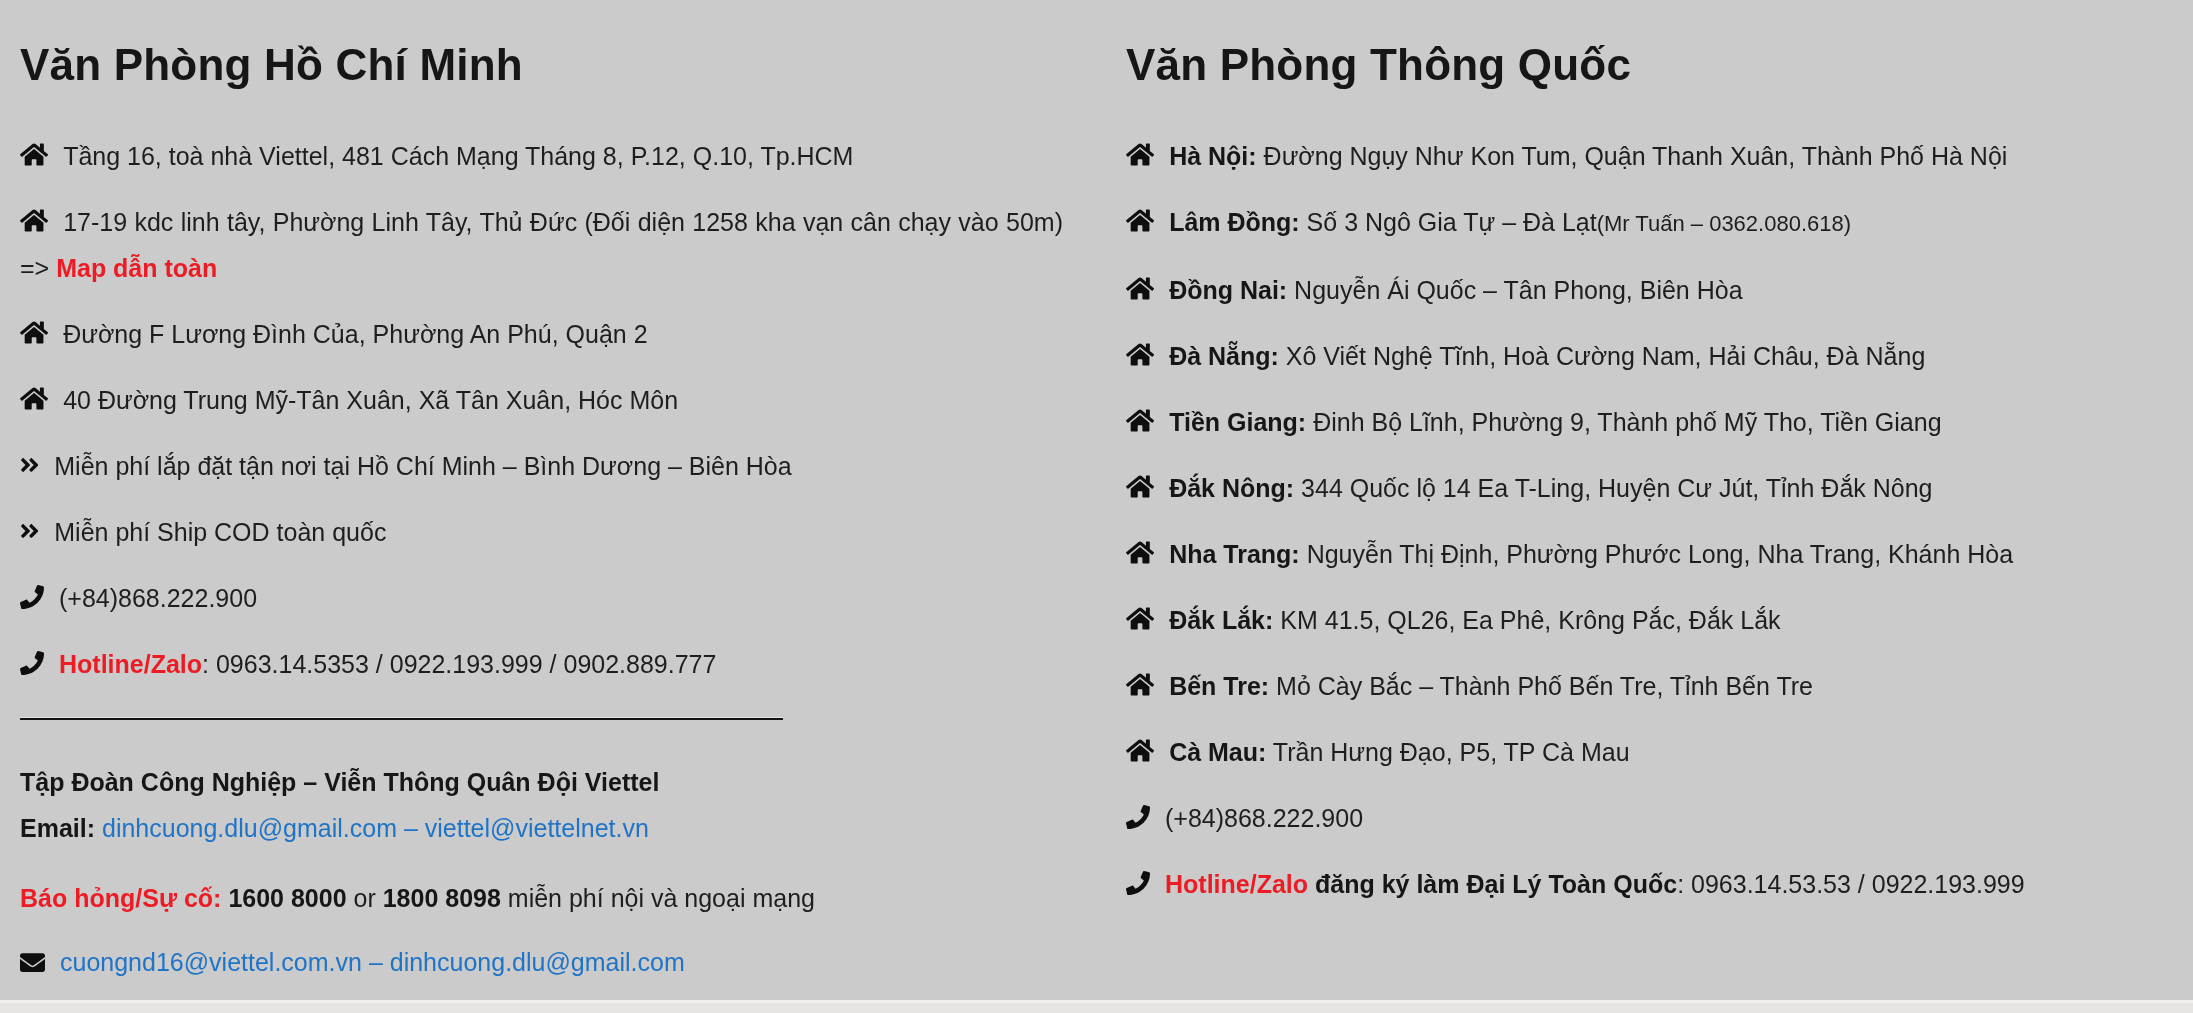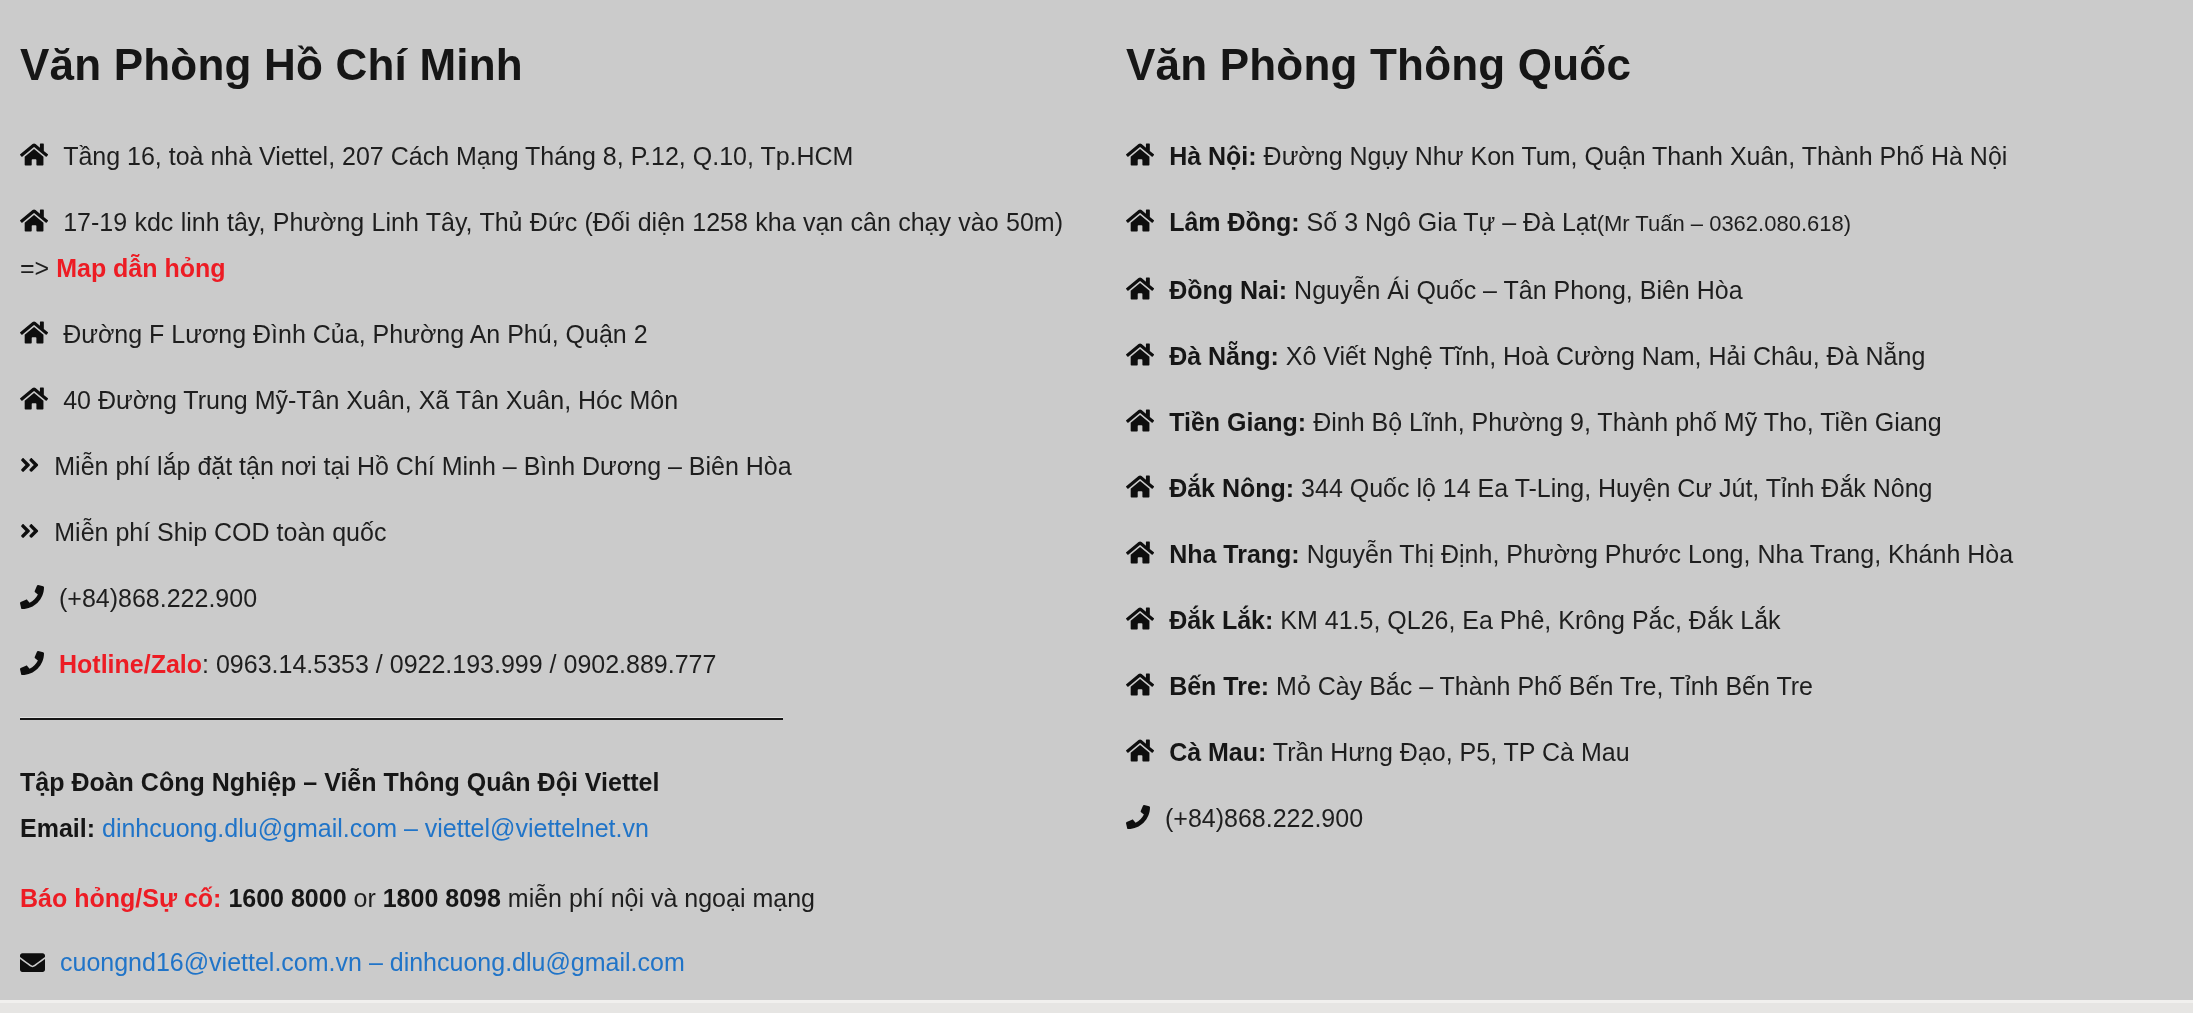--- a/index.html
+++ b/index.html
@@ -54,24 +54,24 @@
 <body>
 
 <div class="page">
   <div class="columns">
 
     <div class="col col-left">
       <h2 class="office-title">Văn Phòng Hồ Chí Minh</h2>
       <ul class="office-list" id="left-list">
           <li><span class="icon icon-home-icon"><svg viewBox="0 0 576 512" xmlns="http://www.w3.org/2000/svg">
                 <path d="M280.37 148.26L96 300.11V464a16 16 0 0 0 16 16l112.06-.29a16 16 0 0 0 15.92-16V368a16 16 0 0 1 16-16h64a16 16 0 0 1 16 16v95.64a16 16 0 0 0 16 16.05L464 480a16 16 0 0 0 16-16V300L295.67 148.26a12.19 12.19 0 0 0-15.3 0zM571.6 251.47L488 182.56V44.05a12 12 0 0 0-12-12h-56a12 12 0 0 0-12 12v72.61L318.47 43a48 48 0 0 0-61 0L4.34 251.47a12 12 0 0 0-1.6 16.9l25.5 31A12 12 0 0 0 45.15 301l235.22-193.74a12.19 12.19 0 0 1 15.3 0L530.9 301a12 12 0 0 0 16.9-1.6l25.5-31a12 12 0 0 0-1.7-16.93z"></path>
-              </svg></span><span class="seg-normal">Tầng 16, toà nhà Viettel, 207 Cách Mạng Tháng 8, P.12, Q.10, Tp.HCM</span></li>
+              </svg></span><span class="seg-normal">Tầng 16, toà nhà Viettel, 481 Cách Mạng Tháng 8, P.12, Q.10, Tp.HCM</span></li>
           <li class="justify"><span class="icon icon-home-icon"><svg viewBox="0 0 576 512" xmlns="http://www.w3.org/2000/svg">
                 <path d="M280.37 148.26L96 300.11V464a16 16 0 0 0 16 16l112.06-.29a16 16 0 0 0 15.92-16V368a16 16 0 0 1 16-16h64a16 16 0 0 1 16 16v95.64a16 16 0 0 0 16 16.05L464 480a16 16 0 0 0 16-16V300L295.67 148.26a12.19 12.19 0 0 0-15.3 0zM571.6 251.47L488 182.56V44.05a12 12 0 0 0-12-12h-56a12 12 0 0 0-12 12v72.61L318.47 43a48 48 0 0 0-61 0L4.34 251.47a12 12 0 0 0-1.6 16.9l25.5 31A12 12 0 0 0 45.15 301l235.22-193.74a12.19 12.19 0 0 1 15.3 0L530.9 301a12 12 0 0 0 16.9-1.6l25.5-31a12 12 0 0 0-1.7-16.93z"></path>
-              </svg></span><span class="seg-normal">17-19 kdc linh tây, Phường Linh Tây, Thủ Đức (Đối diện 1258 kha vạn cân chạy vào 50m) =&gt; </span><a href="#" class="seg-redbold">Map dẫn hỏng</a></li>
+              </svg></span><span class="seg-normal">17-19 kdc linh tây, Phường Linh Tây, Thủ Đức (Đối diện 1258 kha vạn cân chạy vào 50m) =&gt; </span><a href="#" class="seg-redbold">Map dẫn toàn</a></li>
           <li><span class="icon icon-home-icon"><svg viewBox="0 0 576 512" xmlns="http://www.w3.org/2000/svg">
                 <path d="M280.37 148.26L96 300.11V464a16 16 0 0 0 16 16l112.06-.29a16 16 0 0 0 15.92-16V368a16 16 0 0 1 16-16h64a16 16 0 0 1 16 16v95.64a16 16 0 0 0 16 16.05L464 480a16 16 0 0 0 16-16V300L295.67 148.26a12.19 12.19 0 0 0-15.3 0zM571.6 251.47L488 182.56V44.05a12 12 0 0 0-12-12h-56a12 12 0 0 0-12 12v72.61L318.47 43a48 48 0 0 0-61 0L4.34 251.47a12 12 0 0 0-1.6 16.9l25.5 31A12 12 0 0 0 45.15 301l235.22-193.74a12.19 12.19 0 0 1 15.3 0L530.9 301a12 12 0 0 0 16.9-1.6l25.5-31a12 12 0 0 0-1.7-16.93z"></path>
               </svg></span><span class="seg-normal">Đường F Lương Đình Của, Phường An Phú, Quận 2</span></li>
           <li><span class="icon icon-home-icon"><svg viewBox="0 0 576 512" xmlns="http://www.w3.org/2000/svg">
                 <path d="M280.37 148.26L96 300.11V464a16 16 0 0 0 16 16l112.06-.29a16 16 0 0 0 15.92-16V368a16 16 0 0 1 16-16h64a16 16 0 0 1 16 16v95.64a16 16 0 0 0 16 16.05L464 480a16 16 0 0 0 16-16V300L295.67 148.26a12.19 12.19 0 0 0-15.3 0zM571.6 251.47L488 182.56V44.05a12 12 0 0 0-12-12h-56a12 12 0 0 0-12 12v72.61L318.47 43a48 48 0 0 0-61 0L4.34 251.47a12 12 0 0 0-1.6 16.9l25.5 31A12 12 0 0 0 45.15 301l235.22-193.74a12.19 12.19 0 0 1 15.3 0L530.9 301a12 12 0 0 0 16.9-1.6l25.5-31a12 12 0 0 0-1.7-16.93z"></path>
               </svg></span><span class="seg-normal">40 Đường Trung Mỹ-Tân Xuân, Xã Tân Xuân, Hóc Môn</span></li>
           <li><span class="icon icon-chevrons-icon"><svg viewBox="0 0 448 512" xmlns="http://www.w3.org/2000/svg">
                 <path d="M224.3 273l-136 136c-9.4 9.4-24.6 9.4-33.9 0l-22.6-22.6c-9.4-9.4-9.4-24.6 0-33.9l96.4-96.4-96.4-96.4c-9.4-9.4-9.4-24.6 0-33.9L54.3 103c9.4-9.4 24.6-9.4 33.9 0l136 136c9.5 9.4 9.5 24.6.1 34zm192-34l-136-136c-9.4-9.4-24.6-9.4-33.9 0l-22.6 22.6c-9.4 9.4-9.4 24.6 0 33.9l96.4 96.4-96.4 96.4c-9.4 9.4-9.4 24.6 0 33.9l22.6 22.6c9.4 9.4 24.6 9.4 33.9 0l136-136c9.4-9.2 9.4-24.4 0-33.8z"></path>
               </svg></span><span class="seg-normal">Miễn phí lắp đặt tận nơi tại Hồ Chí Minh – Bình Dương – Biên Hòa</span></li>
           <li><span class="icon icon-chevrons-icon"><svg viewBox="0 0 448 512" xmlns="http://www.w3.org/2000/svg">
@@ -124,18 +124,21 @@
               </svg></span><span class="seg-bold">Đắk Lắk:</span><span class="seg-normal"> KM 41.5, QL26, Ea Phê, Krông Pắc, Đắk Lắk</span></li>
           <li><span class="icon icon-home-icon"><svg viewBox="0 0 576 512" xmlns="http://www.w3.org/2000/svg">
                 <path d="M280.37 148.26L96 300.11V464a16 16 0 0 0 16 16l112.06-.29a16 16 0 0 0 15.92-16V368a16 16 0 0 1 16-16h64a16 16 0 0 1 16 16v95.64a16 16 0 0 0 16 16.05L464 480a16 16 0 0 0 16-16V300L295.67 148.26a12.19 12.19 0 0 0-15.3 0zM571.6 251.47L488 182.56V44.05a12 12 0 0 0-12-12h-56a12 12 0 0 0-12 12v72.61L318.47 43a48 48 0 0 0-61 0L4.34 251.47a12 12 0 0 0-1.6 16.9l25.5 31A12 12 0 0 0 45.15 301l235.22-193.74a12.19 12.19 0 0 1 15.3 0L530.9 301a12 12 0 0 0 16.9-1.6l25.5-31a12 12 0 0 0-1.7-16.93z"></path>
               </svg></span><span class="seg-bold">Bến Tre:</span><span class="seg-normal"> Mỏ Cày Bắc – Thành Phố Bến Tre, Tỉnh Bến Tre</span></li>
           <li><span class="icon icon-home-icon"><svg viewBox="0 0 576 512" xmlns="http://www.w3.org/2000/svg">
                 <path d="M280.37 148.26L96 300.11V464a16 16 0 0 0 16 16l112.06-.29a16 16 0 0 0 15.92-16V368a16 16 0 0 1 16-16h64a16 16 0 0 1 16 16v95.64a16 16 0 0 0 16 16.05L464 480a16 16 0 0 0 16-16V300L295.67 148.26a12.19 12.19 0 0 0-15.3 0zM571.6 251.47L488 182.56V44.05a12 12 0 0 0-12-12h-56a12 12 0 0 0-12 12v72.61L318.47 43a48 48 0 0 0-61 0L4.34 251.47a12 12 0 0 0-1.6 16.9l25.5 31A12 12 0 0 0 45.15 301l235.22-193.74a12.19 12.19 0 0 1 15.3 0L530.9 301a12 12 0 0 0 16.9-1.6l25.5-31a12 12 0 0 0-1.7-16.93z"></path>
               </svg></span><span class="seg-bold">Cà Mau:</span><span class="seg-normal"> Trần Hưng Đạo, P5, TP Cà Mau</span></li>
           <li><span class="icon icon-phone-icon"><svg viewBox="0 0 512 512" xmlns="http://www.w3.org/2000/svg">
                 <path d="M493.4 24.6l-104-24c-11.3-2.6-22.9 3.3-27.5 13.9l-48 112c-4.2 9.8-1.4 21.3 6.9 28l60.6 49.6c-36 76.7-98.9 140.5-177.2 177.2l-49.6-60.6c-6.8-8.3-18.2-11.1-28-6.9l-112 48C3.9 366.5-2 378.1.6 389.4l24 104C27.1 504.2 36.7 512 48 512c256.1 0 464-207.5 464-464 0-11.2-7.7-20.9-18.6-23.4z"></path>
               </svg></span><span class="seg-normal">(+84)868.222.900</span></li>
+          <li><span class="icon icon-phone-icon"><svg viewBox="0 0 512 512" xmlns="http://www.w3.org/2000/svg">
+                <path d="M493.4 24.6l-104-24c-11.3-2.6-22.9 3.3-27.5 13.9l-48 112c-4.2 9.8-1.4 21.3 6.9 28l60.6 49.6c-36 76.7-98.9 140.5-177.2 177.2l-49.6-60.6c-6.8-8.3-18.2-11.1-28-6.9l-112 48C3.9 366.5-2 378.1.6 389.4l24 104C27.1 504.2 36.7 512 48 512c256.1 0 464-207.5 464-464 0-11.2-7.7-20.9-18.6-23.4z"></path>
+              </svg></span><span class="seg-redbold">Hotline/Zalo</span><span class="seg-bold"> đăng ký làm Đại Lý Toàn Quốc</span><span class="seg-normal">: 0963.14.53.53 / 0922.193.999</span></li>
         </ul>
     </div>
 
   </div>
   <div class="bottom-strip"></div>
 </div>
 
 </body></html>

